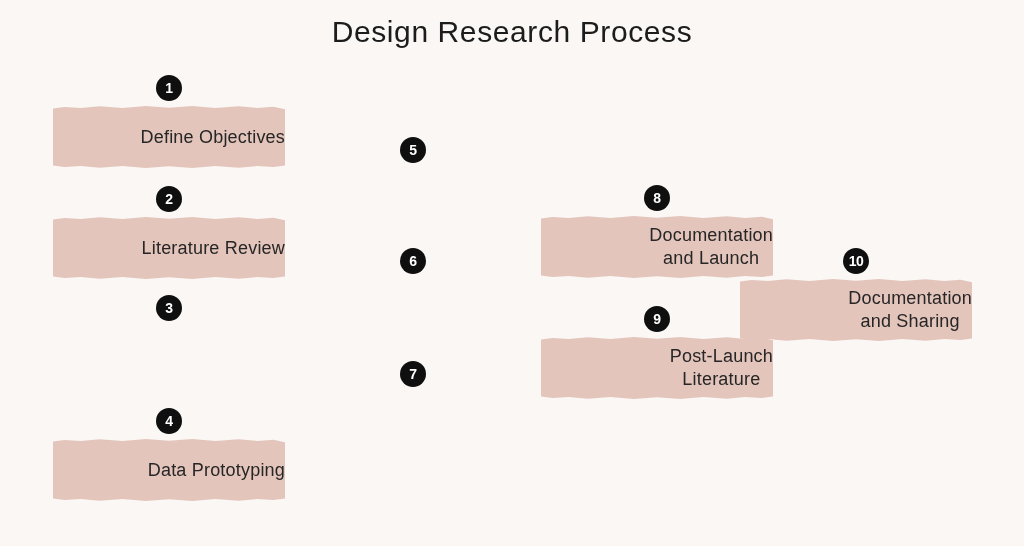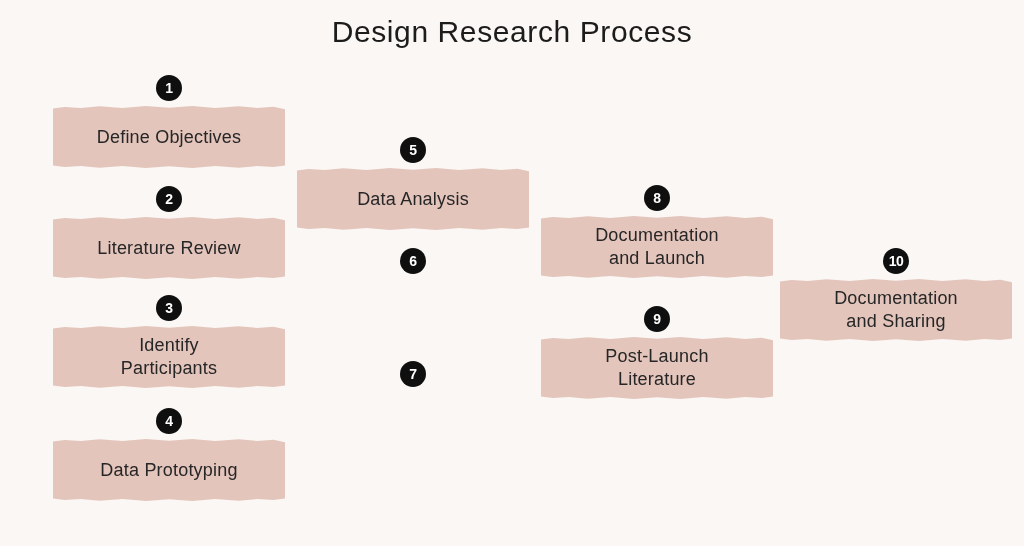--- a/index.html
+++ b/index.html
@@ -49,21 +49,21 @@
     align-items: center;
     justify-content: center;
     letter-spacing: -0.5px;
   }
   .box {
     width: 100%;
     height: 66px;
     background: var(--box);
     display: flex;
     align-items: center;
-    justify-content: center;
+    justify-content: flex-end;
     text-align: center;
     
     clip-path: polygon(
       0% 7%, 5% 4.5%, 12% 6%, 20% 3.5%, 30% 6%, 40% 3%, 50% 5.5%, 60% 3%,
       70% 6%, 80% 3.5%, 88% 6%, 95% 4%, 100% 8%,
       100% 93%, 95% 95.5%, 88% 94%, 80% 96.5%, 70% 94%, 60% 97%, 50% 94.5%,
       40% 97%, 30% 94%, 20% 96.5%, 12% 94%, 5% 95.5%, 0% 93%
     );
   }
   .label {
@@ -76,21 +76,21 @@
   }
   .s1  { left: 53px;  top: 75px;  }
   .s2  { left: 53px;  top: 186px; }
   .s3  { left: 53px;  top: 295px; }
   .s4  { left: 53px;  top: 408px; }
   .s5  { left: 297px; top: 137px; }
   .s6  { left: 297px; top: 248px; }
   .s7  { left: 297px; top: 361px; }
   .s8  { left: 541px; top: 185px; }
   .s9  { left: 541px; top: 306px; }
-  .s10 { left: 780px; top: 248px; }
+  .s10 { left: 740px; top: 248px; }
 </style>
 </head>
 <body>
 
 <div class="stage">
 
   <h1 class="title">Design Research Process</h1>
 
   <div class="step s1">
     <div class="badge">
@@ -107,41 +107,34 @@
       </div>
     <div class="box">
         <span class="label">Literature Review</span>
       </div>
   </div>
 
   <div class="step s3">
     <div class="badge">
         <span>3</span>
       </div>
-    <div class="box">
-        <span class="label">Identify
-Participants</span>
-      </div>
   </div>
 
   <div class="step s4">
     <div class="badge">
         <span>4</span>
       </div>
     <div class="box">
         <span class="label">Data Prototyping</span>
       </div>
   </div>
 
   <div class="step s5">
     <div class="badge">
         <span>5</span>
-      </div>
-    <div class="box">
-        <span class="label">Data Analysis</span>
       </div>
   </div>
 
   <div class="step s6">
     <div class="badge">
         <span>6</span>
       </div>
   </div>
 
   <div class="step s7">

